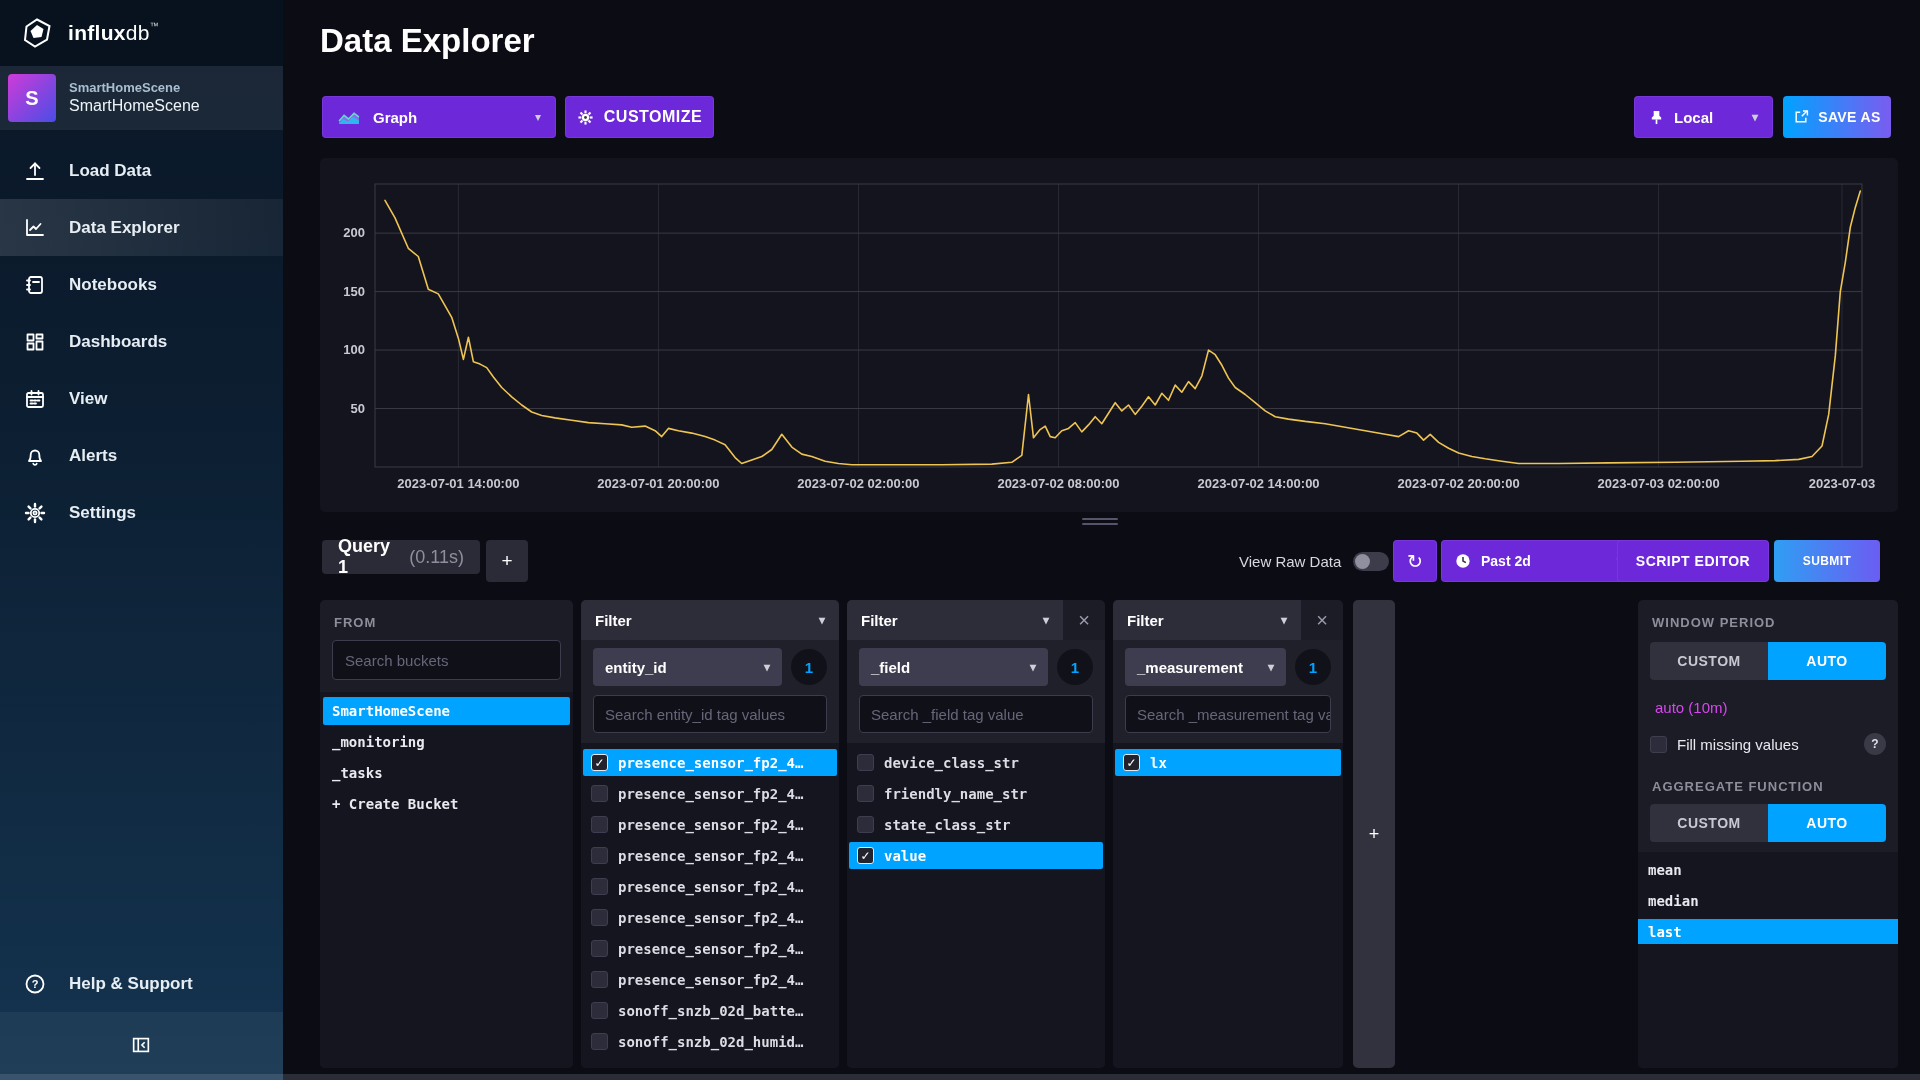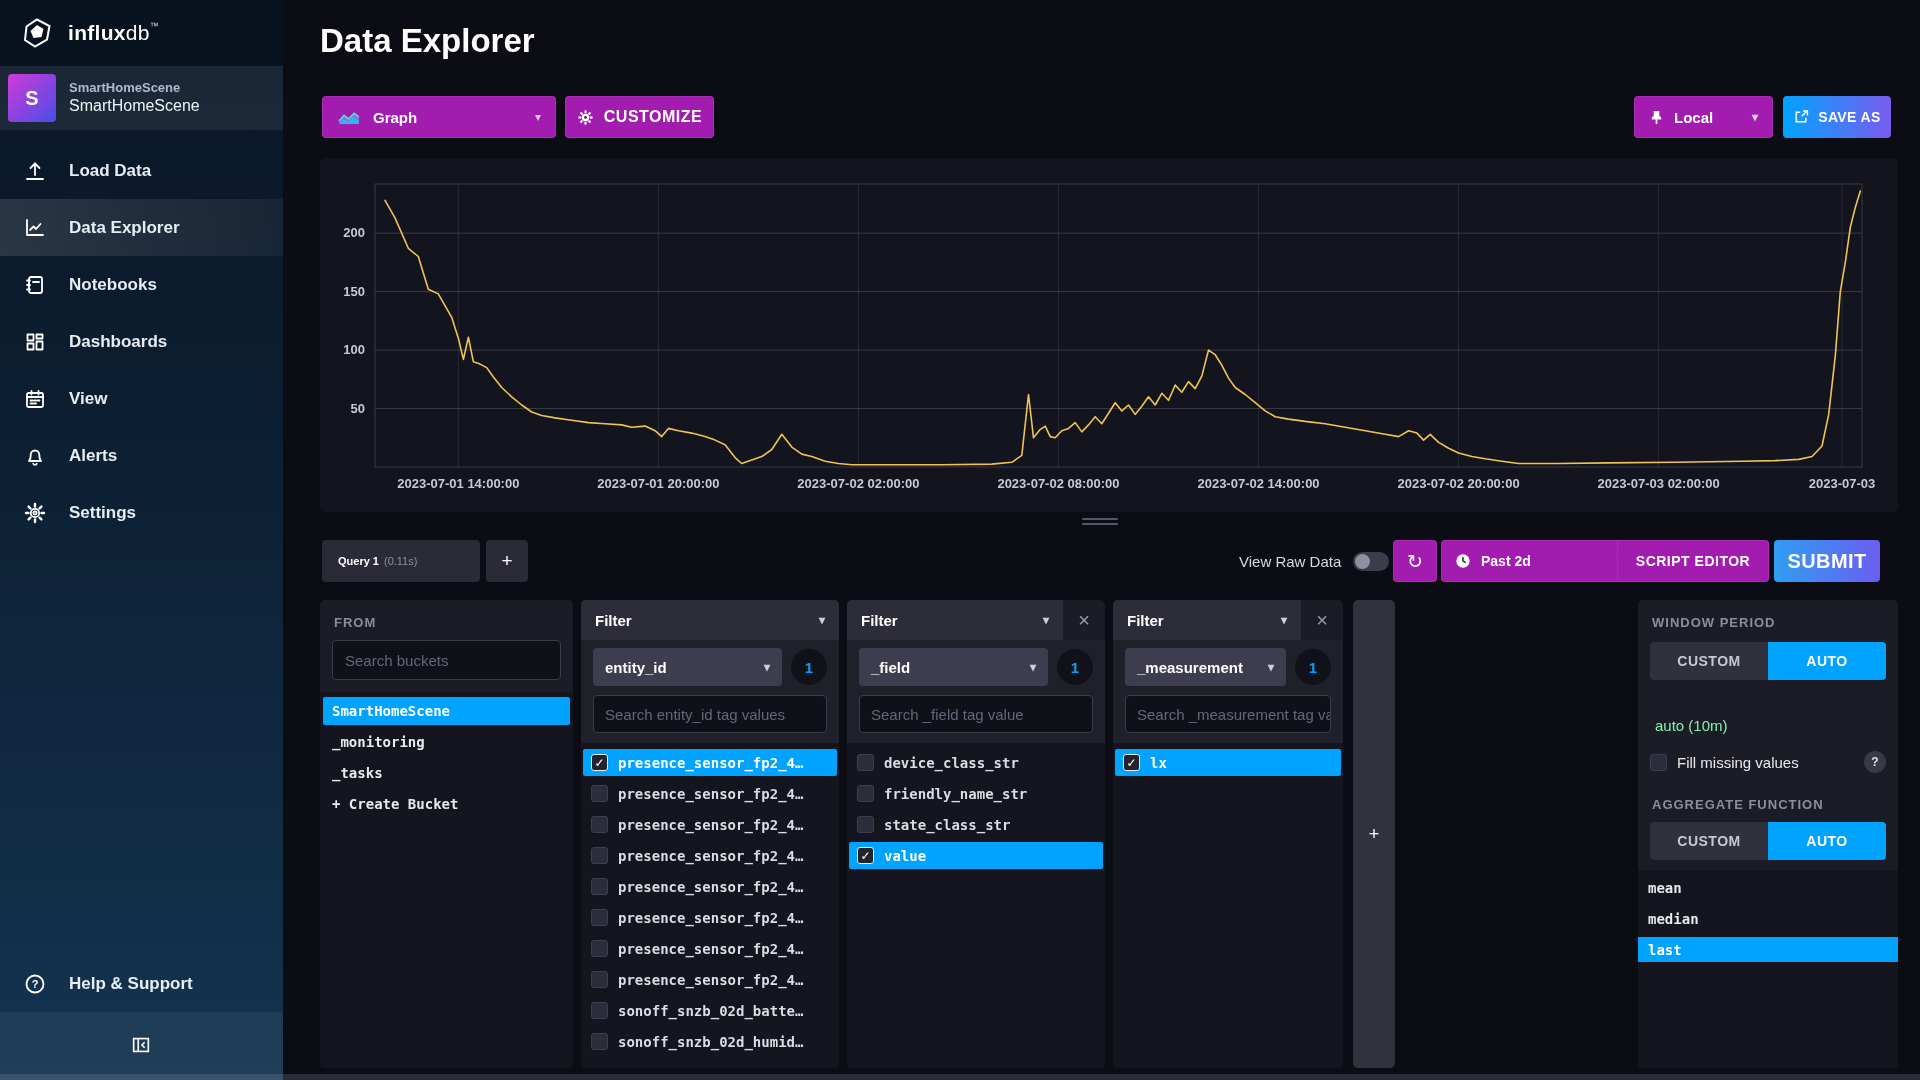--- a/index.html
+++ b/index.html
@@ -26,55 +26,55 @@
     color:#e6edf3; font-size:17px; font-weight:700; cursor:pointer; }
   .nav-item.active { background:linear-gradient(90deg,rgba(255,255,255,0.12),rgba(255,255,255,0.05)); }
   .nav-ico { width:24px; height:24px; display:inline-flex; }
   .sidebar-bottom { position:absolute; bottom:0; left:0; width:100%; }
   .collapse-row { height:68px; background:rgba(255,255,255,0.05); display:flex; align-items:center; justify-content:center; }
 
   
   .main { position:absolute; left:283px; top:0; width:1637px; height:1080px; }
   .page-title { position:absolute; left:37px; top:22px; font-size:33px; font-weight:700; color:#fff; }
 
-  .btn { position:absolute; height:42px; background:#a21caf; border:1px solid rgba(255,255,255,0.07);
+  .btn { position:absolute; height:42px; background:#6d28d9; border:1px solid rgba(255,255,255,0.07);
     border-radius:4px; display:flex; align-items:center; color:#fff; cursor:pointer; }
   .caret { color:#cfcfda; font-size:12px; }
   .graph-dd { left:39px; top:96px; width:234px; padding:0 14px; gap:12px; }
   .graph-dd .lbl { font-size:15px; font-weight:700; flex:1; }
   .customize-btn { left:282px; top:96px; width:149px; justify-content:center; gap:10px;
     font-size:16px; font-weight:700; letter-spacing:.5px; }
   .local-dd { left:1351px; top:96px; width:139px; padding:0 14px; gap:10px; font-size:15px; font-weight:700; }
   .local-dd .lbl { flex:1; }
   .saveas-btn { left:1500px; top:96px; width:108px; justify-content:center; gap:9px;
     font-size:14px; font-weight:700; letter-spacing:.4px; border:none;
     background:linear-gradient(90deg,#00a3ff 0%,#7a5cf0 100%); }
 
   .chart-panel { position:absolute; left:37px; top:158px; width:1578px; height:354px;
     background:#14141e; border-radius:5px; }
 
   .drag-handle { position:absolute; left:799px; top:518px; width:36px; cursor:row-resize; }
   .drag-handle div { height:2px; background:#54546a; margin-bottom:3px; border-radius:1px; }
 
   
   .qbar { position:absolute; left:0; top:540px; width:100%; height:42px; }
-  .qtab { position:absolute; left:39px; width:158px; height:42px; background:#2b2b37; border-radius:4px;
-    display:flex; align-items:center; padding:0 16px; font-size:11px; font-weight:700; color:#fff; cursor:pointer; }
+  .qtab { position:absolute; left:39px; width:158px; height:34px; background:#2b2b37; border-radius:4px;
+    display:flex; align-items:center; padding:0 16px; font-size:18px; font-weight:700; color:#fff; cursor:pointer; }
   .qtab .dur { color:#8e8e9d; font-weight:400; margin-left:5px; }
   .qadd { position:absolute; left:203px; width:42px; height:42px; background:#2b2b37; border-radius:4px;
     display:flex; align-items:center; justify-content:center; color:#fff; font-size:19px; cursor:pointer; }
   .vrd { position:absolute; left:956px; height:42px; display:flex; align-items:center; gap:12px;
     color:#d8d8e0; font-size:15px; }
   .toggle { width:36px; height:19px; border-radius:10px; background:#3c3c4a; position:relative; cursor:pointer; }
   .toggle .knob { position:absolute; left:2px; top:2px; width:15px; height:15px; border-radius:50%; background:#8f8fa0; }
   .refresh-btn { left:1110px; top:0; width:44px; justify-content:center; font-size:19px; }
   .range-dd { left:1158px; top:0; width:196px; padding:0 13px; gap:10px; font-size:14px; font-weight:700; }
   .range-dd .lbl { flex:1; }
   .script-btn { left:1334px; top:0; width:152px; justify-content:center; font-size:14px; font-weight:700; letter-spacing:.5px; }
-  .submit-btn { left:1491px; top:0; width:106px; justify-content:center; font-size:20px; font-weight:700;
+  .submit-btn { left:1491px; top:0; width:106px; justify-content:center; font-size:12px; font-weight:700;
     letter-spacing:.4px; border:none; background:linear-gradient(90deg,#2f9ef3 0%,#6b5df2 100%); }
 
   
   .builder { position:absolute; left:37px; top:600px; width:1578px; height:468px; display:flex; }
   .panel { background:#1c1c27; border-radius:5px; height:100%; display:flex; flex-direction:column; overflow:hidden; }
   .from-panel { width:253px; margin-right:8px; }
   .panel-label { padding:15px 14px 10px; font-size:13px; font-weight:700; letter-spacing:1px; color:#8e8e9b; }
   .search-input { margin:0 12px 12px; height:40px; background:#101018; border:1px solid #3c3c4c; border-radius:4px;
     color:#66667a; font-size:15px; display:flex; align-items:center; padding:0 12px; }
   .list-area { background:#15151f; flex:1; padding-top:5px; }
@@ -113,21 +113,21 @@
 
   .add-col { width:42px; height:100%; background:#32323e; border-radius:5px; display:flex;
     align-items:center; justify-content:center; color:#fff; font-size:18px; cursor:pointer; }
 
   .window-panel { width:260px; margin-left:auto; }
   .seg { display:flex; margin:2px 12px 0; height:38px; border-radius:4px; overflow:hidden; }
   .seg > div { flex:1; display:flex; align-items:center; justify-content:center;
     font-size:14px; font-weight:700; letter-spacing:.5px; cursor:pointer; }
   .seg .custom { background:#31313d; color:#c8c8d2; }
   .seg .auto { background:#00a3ff; color:#fff; }
-  .w-period { margin:37px 17px 0; font-size:15px; color:#86efac; }
+  .w-period { margin:19px 17px 0; font-size:15px; color:#d946ef; }
   .fill-row { margin:17px 12px 0; display:flex; align-items:center; gap:10px; color:#e8e8ee; font-size:15px; }
   .q-badge { margin-left:auto; width:22px; height:22px; border-radius:50%; background:#3a3a46; color:#e0e0e8;
     font-size:12px; font-weight:700; display:flex; align-items:center; justify-content:center; }
   .agg-label { padding:24px 14px 8px; }
   .agg-list { margin-top:10px; background:#15151f; flex:1; padding-top:5px; }
   .agg-list .mono-row { height:25px; margin:0 0 6px; padding-left:10px; border-radius:0; }
 
   .bottom-scroll { position:absolute; left:0; bottom:0; width:1920px; height:6px;
     background:rgba(150,160,180,0.22); z-index:9; }
 

